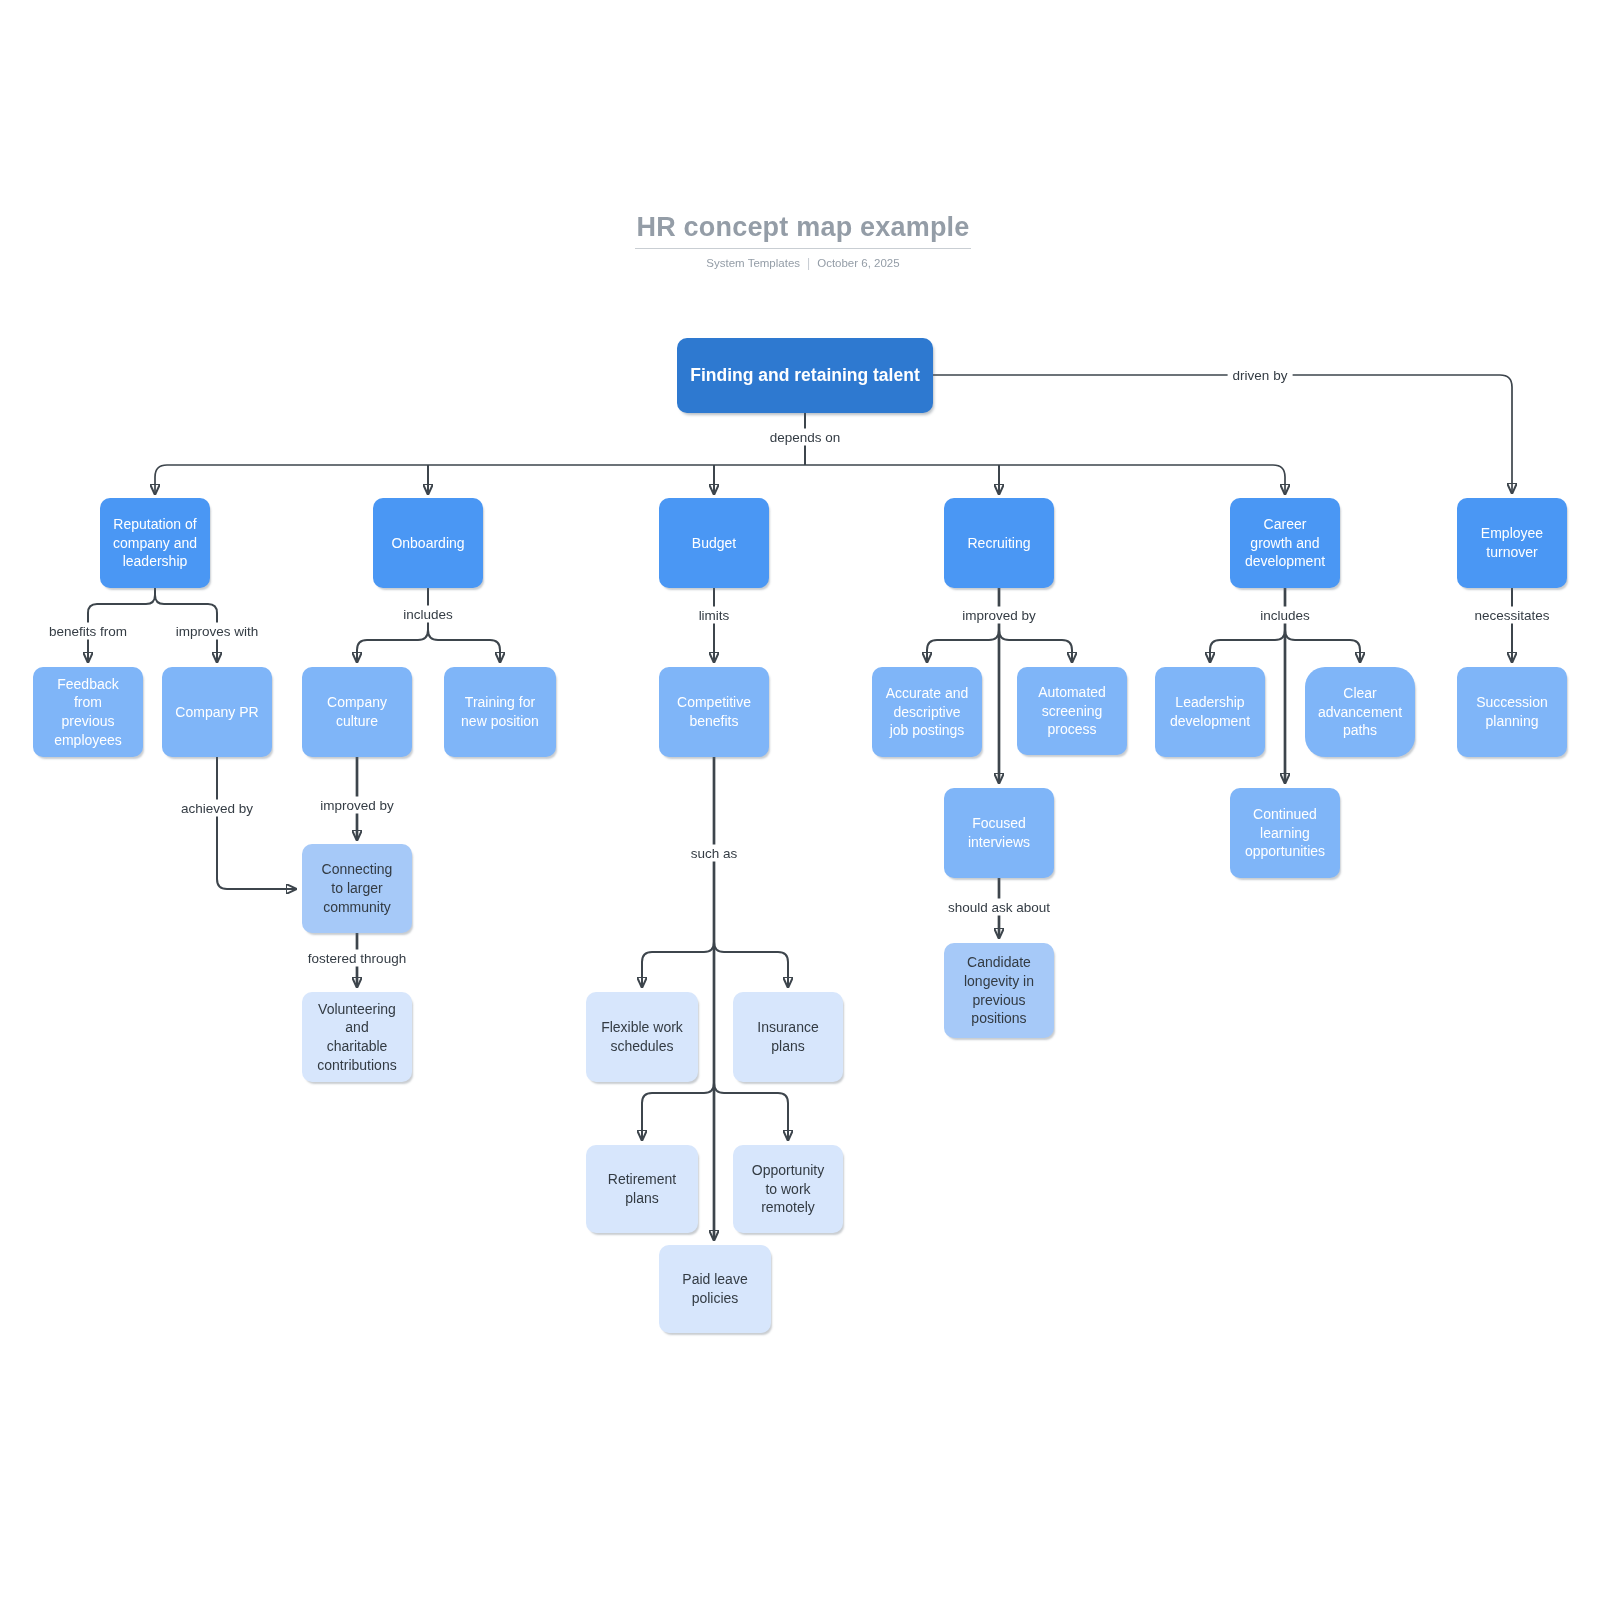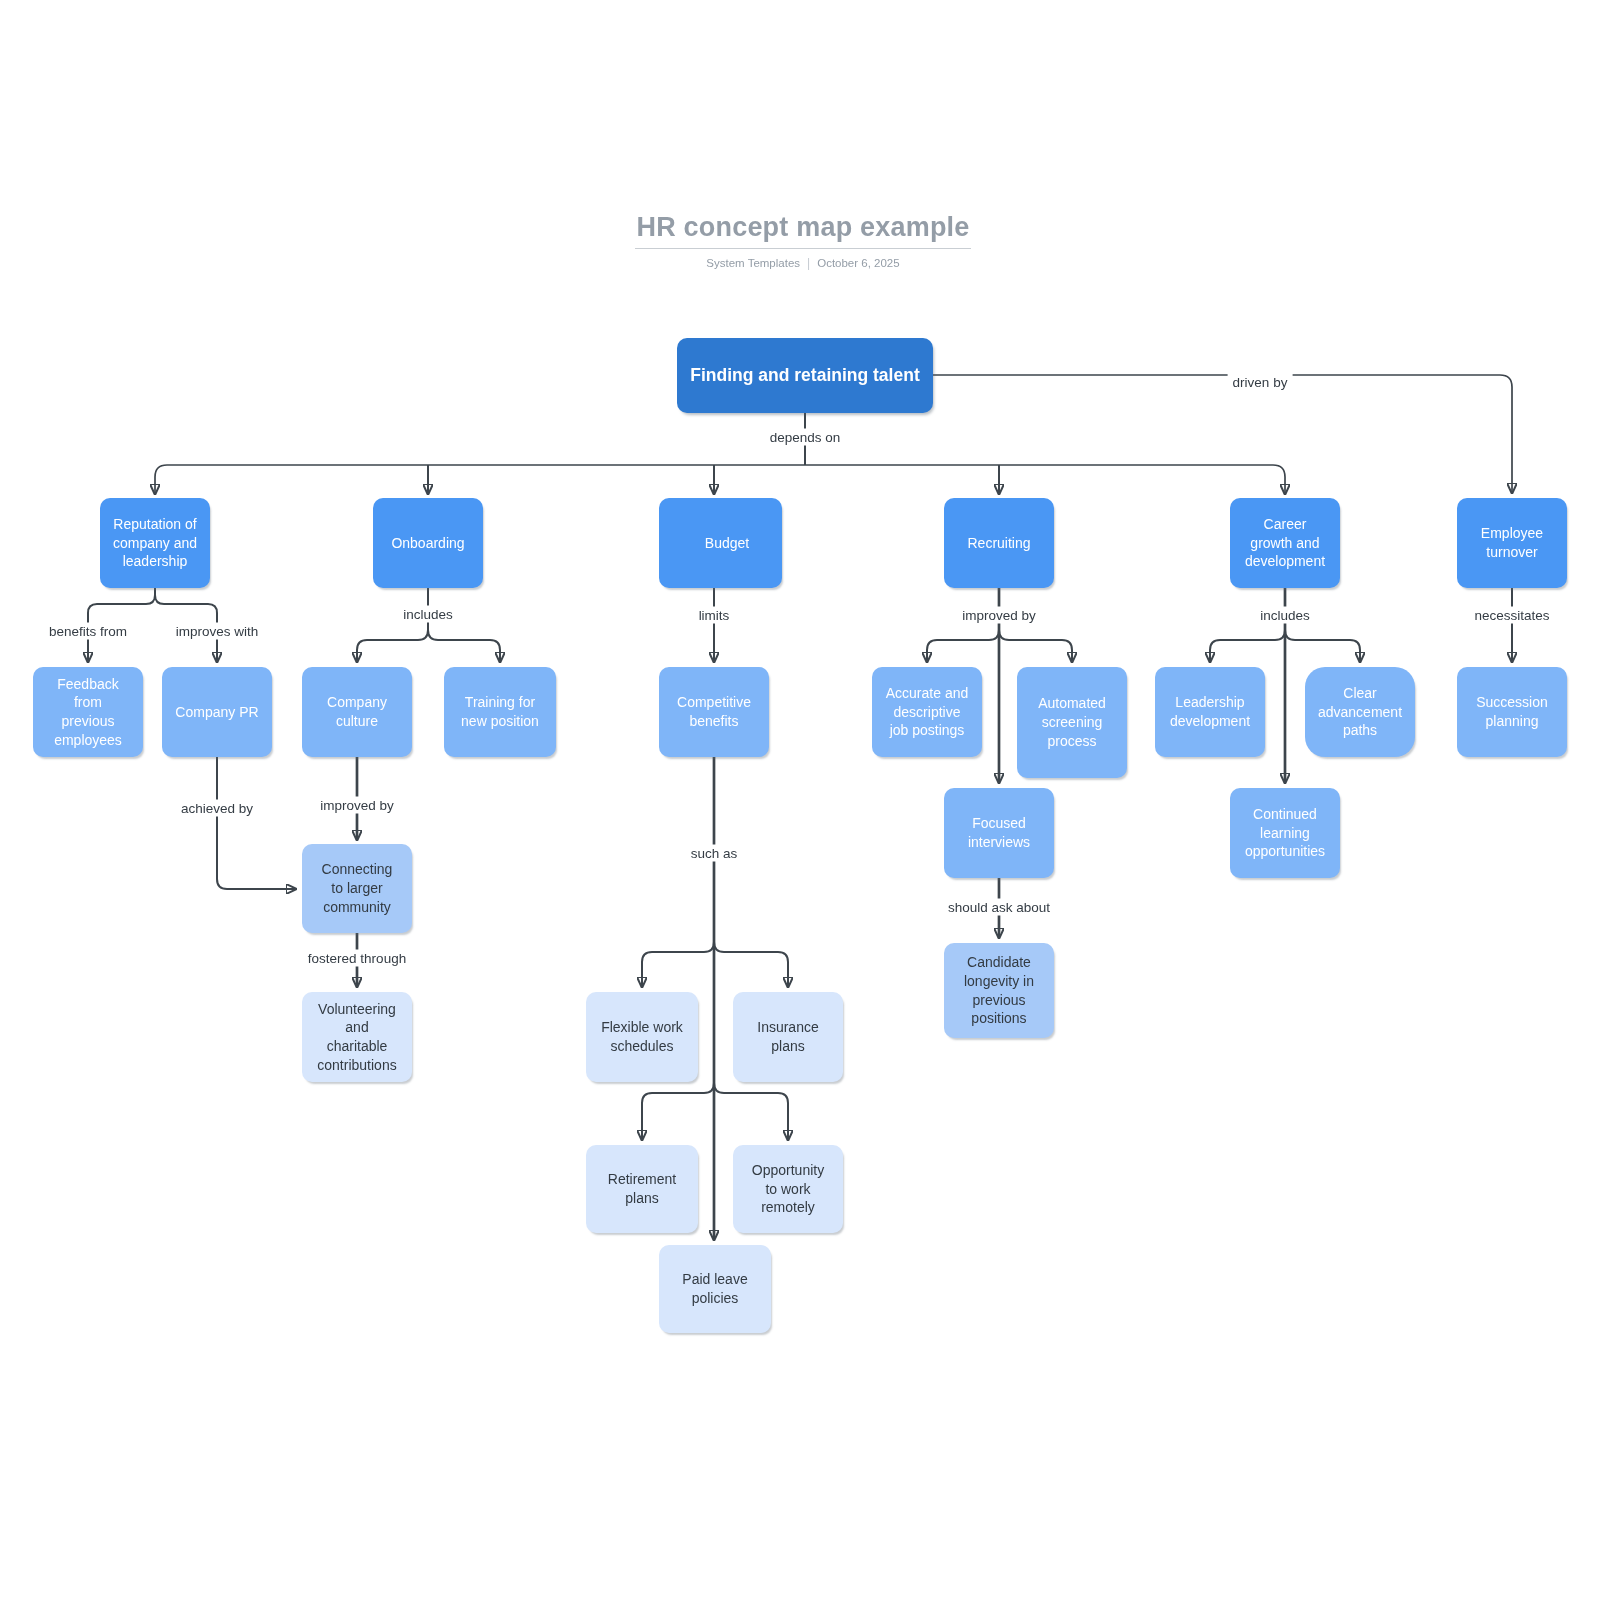--- a/index.html
+++ b/index.html
@@ -101,42 +101,42 @@
 
     <path class="spine" d="M999,878 V937" marker-end="url(#arw)"></path>
   </svg>
 
   <div id="nodes">
       <div class="node root" style="left: 677px; top: 338px; width: 256px; height: 75px;">Finding and retaining talent</div>
       <div class="node branch" style="left: 100px; top: 498px; width: 110px; height: 90px;">Reputation of
 company and
 leadership</div>
       <div class="node branch" style="left: 373px; top: 498px; width: 110px; height: 90px;">Onboarding</div>
-      <div class="node branch" style="left: 659px; top: 498px; width: 110px; height: 90px; padding-left: 13px;">Budget</div>
+      <div class="node branch" style="left: 659px; top: 498px; width: 110px; height: 90px;">Budget</div>
       <div class="node branch" style="left: 944px; top: 498px; width: 110px; height: 90px;">Recruiting</div>
       <div class="node branch" style="left: 1230px; top: 498px; width: 110px; height: 90px;">Career
 growth and
 development</div>
       <div class="node branch" style="left: 1457px; top: 498px; width: 110px; height: 90px;">Employee
 turnover</div>
       <div class="node sub" style="left: 33px; top: 667px; width: 110px; height: 90px;">Feedback
 from
 previous
 employees</div>
       <div class="node sub" style="left: 162px; top: 667px; width: 110px; height: 90px;">Company PR</div>
       <div class="node sub" style="left: 302px; top: 667px; width: 110px; height: 90px;">Company
 culture</div>
       <div class="node sub" style="left: 444px; top: 667px; width: 112px; height: 90px;">Training for
 new position</div>
       <div class="node sub" style="left: 659px; top: 667px; width: 110px; height: 90px;">Competitive
 benefits</div>
       <div class="node sub" style="left: 872px; top: 667px; width: 110px; height: 90px;">Accurate and
 descriptive
 job postings</div>
-      <div class="node sub" style="left: 1017px; top: 667px; width: 110px; height: 111px;">Automated
+      <div class="node sub" style="left: 1017px; top: 667px; width: 110px; height: 88px;">Automated
 screening
 process</div>
       <div class="node sub" style="left: 1155px; top: 667px; width: 110px; height: 90px;">Leadership
 development</div>
       <div class="node sub" style="left: 1305px; top: 667px; width: 110px; height: 90px; border-radius: 20px;">Clear
 advancement
 paths</div>
       <div class="node sub" style="left: 1457px; top: 667px; width: 110px; height: 90px;">Succession
 planning</div>
       <div class="node sub" style="left: 944px; top: 788px; width: 110px; height: 90px;">Focused
@@ -162,21 +162,21 @@
       <div class="node leaf" style="left: 586px; top: 1145px; width: 112px; height: 88px;">Retirement
 plans</div>
       <div class="node leaf" style="left: 733px; top: 1145px; width: 110px; height: 88px;">Opportunity
 to work
 remotely</div>
       <div class="node leaf" style="left: 659px; top: 1245px; width: 112px; height: 88px;">Paid leave
 policies</div>
     </div>
   <div id="edge-labels">
       <div class="edge-label" style="left: 805px; top: 437px;">depends on</div>
-      <div class="edge-label" style="left: 1260px; top: 375px; margin-top: 7px;">driven by</div>
+      <div class="edge-label" style="left: 1260px; top: 375px;">driven by</div>
       <div class="edge-label" style="left: 88px; top: 631px;">benefits from</div>
       <div class="edge-label" style="left: 217px; top: 631px;">improves with</div>
       <div class="edge-label" style="left: 428px; top: 614px;">includes</div>
       <div class="edge-label" style="left: 714px; top: 615px;">limits</div>
       <div class="edge-label" style="left: 999px; top: 615px;">improved by</div>
       <div class="edge-label" style="left: 1285px; top: 615px;">includes</div>
       <div class="edge-label" style="left: 1512px; top: 615px;">necessitates</div>
       <div class="edge-label" style="left: 217px; top: 808px;">achieved by</div>
       <div class="edge-label" style="left: 357px; top: 805px;">improved by</div>
       <div class="edge-label" style="left: 357px; top: 958px;">fostered through</div>

